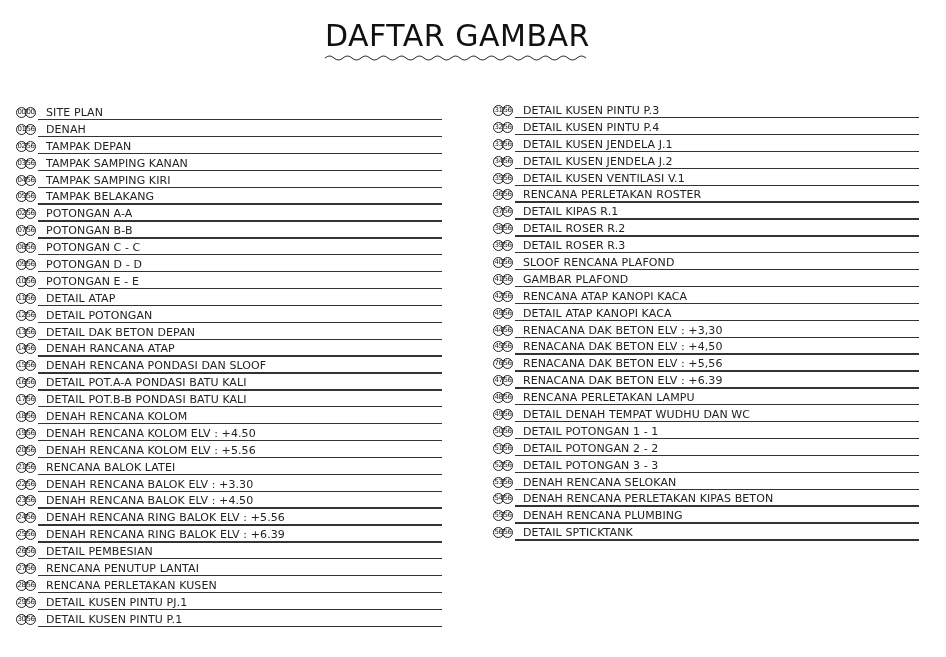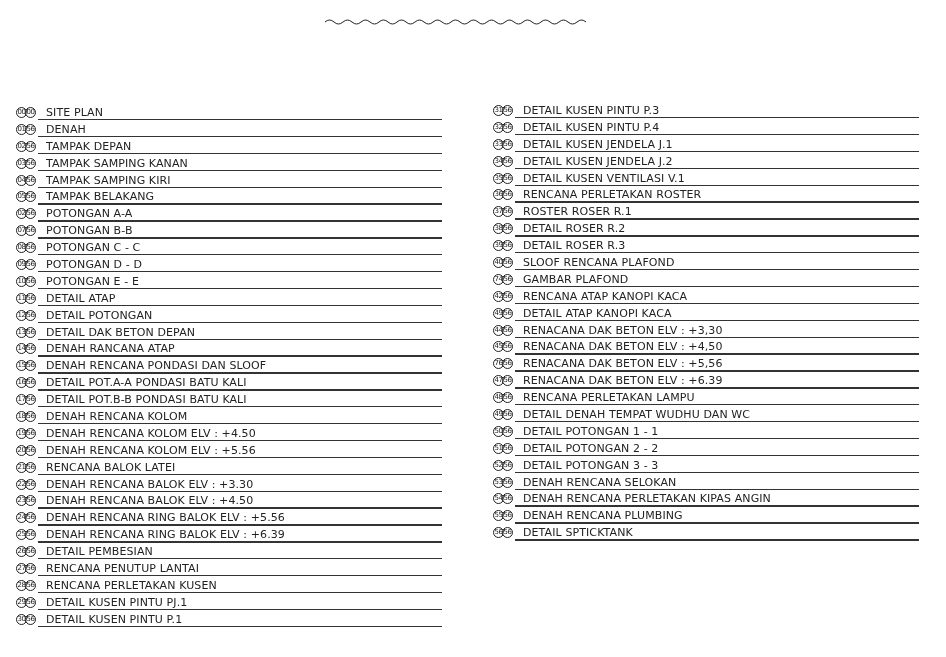--- a/index.html
+++ b/index.html
@@ -15,20 +15,21 @@
   .circ { display: inline-block; width: 11px; height: 11px; border: 1px solid #222; border-radius: 50%; box-sizing: border-box; font-size: 7px; line-height: 9px; text-align: center; color: #222; letter-spacing: -0.5px; background: #fff; }
   .circ + .circ { margin-left: -2px; }
   .slash { position: absolute; left: 9px; top: 0; font-size: 9px; line-height: 10px; color: #222; }
   .label { position: absolute; left: 30px; top: 2px; font-size: 11px; line-height: 9px; color: #222; white-space: nowrap; letter-spacing: 0.1px; }
   .line { position: absolute; left: 22px; right: 0; top: 13px; height: 1.3px; background: #333; }
 </style>
 </head>
 <body>
 
 <div class="title-wrap">
+  <div class="title">DAFTAR GAMBAR</div>
   <svg class="wave" width="262" height="8" viewBox="0 0 262 8">
     <path d="M0 5 q4.5 -4 9 0 t9 0 t9 0 t9 0 t9 0 t9 0 t9 0 t9 0 t9 0 t9 0 t9 0 t9 0 t9 0 t9 0 t9 0 t9 0 t9 0 t9 0 t9 0 t9 0 t9 0 t9 0 t9 0 t9 0 t9 0 t9 0 t9 0 t9 0 t9 0" fill="none" stroke="#222" stroke-width="1"></path>
   </svg>
 </div>
 
 <div class="col left" id="col-left">
     <div class="row">
       <div class="line"></div>
       <div class="badge">
         <span class="circ">00</span>
@@ -363,21 +364,21 @@
       </div>
       <span class="label">RENCANA PERLETAKAN ROSTER</span>
     </div>
     <div class="row">
       <div class="line"></div>
       <div class="badge">
         <span class="circ">37</span>
         <span class="circ">56</span>
         <span class="slash">/</span>
       </div>
-      <span class="label">ROSTER ROSER R.1</span>
+      <span class="label">DETAIL KIPAS R.1</span>
     </div>
     <div class="row">
       <div class="line"></div>
       <div class="badge">
         <span class="circ">38</span>
         <span class="circ">56</span>
         <span class="slash">/</span>
       </div>
       <span class="label">DETAIL ROSER R.2</span>
     </div>
@@ -395,21 +396,21 @@
       <div class="badge">
         <span class="circ">40</span>
         <span class="circ">56</span>
         <span class="slash">/</span>
       </div>
       <span class="label">SLOOF RENCANA PLAFOND</span>
     </div>
     <div class="row">
       <div class="line"></div>
       <div class="badge">
-        <span class="circ">74</span>
+        <span class="circ">41</span>
         <span class="circ">56</span>
         <span class="slash">/</span>
       </div>
       <span class="label">GAMBAR PLAFOND</span>
     </div>
     <div class="row">
       <div class="line"></div>
       <div class="badge">
         <span class="circ">42</span>
         <span class="circ">56</span>
@@ -516,21 +517,21 @@
       </div>
       <span class="label">DENAH RENCANA SELOKAN</span>
     </div>
     <div class="row">
       <div class="line"></div>
       <div class="badge">
         <span class="circ">54</span>
         <span class="circ">56</span>
         <span class="slash">/</span>
       </div>
-      <span class="label">DENAH RENCANA PERLETAKAN KIPAS ANGIN</span>
+      <span class="label">DENAH RENCANA PERLETAKAN KIPAS BETON</span>
     </div>
     <div class="row">
       <div class="line"></div>
       <div class="badge">
         <span class="circ">55</span>
         <span class="circ">56</span>
         <span class="slash">/</span>
       </div>
       <span class="label">DENAH RENCANA PLUMBING</span>
     </div>

